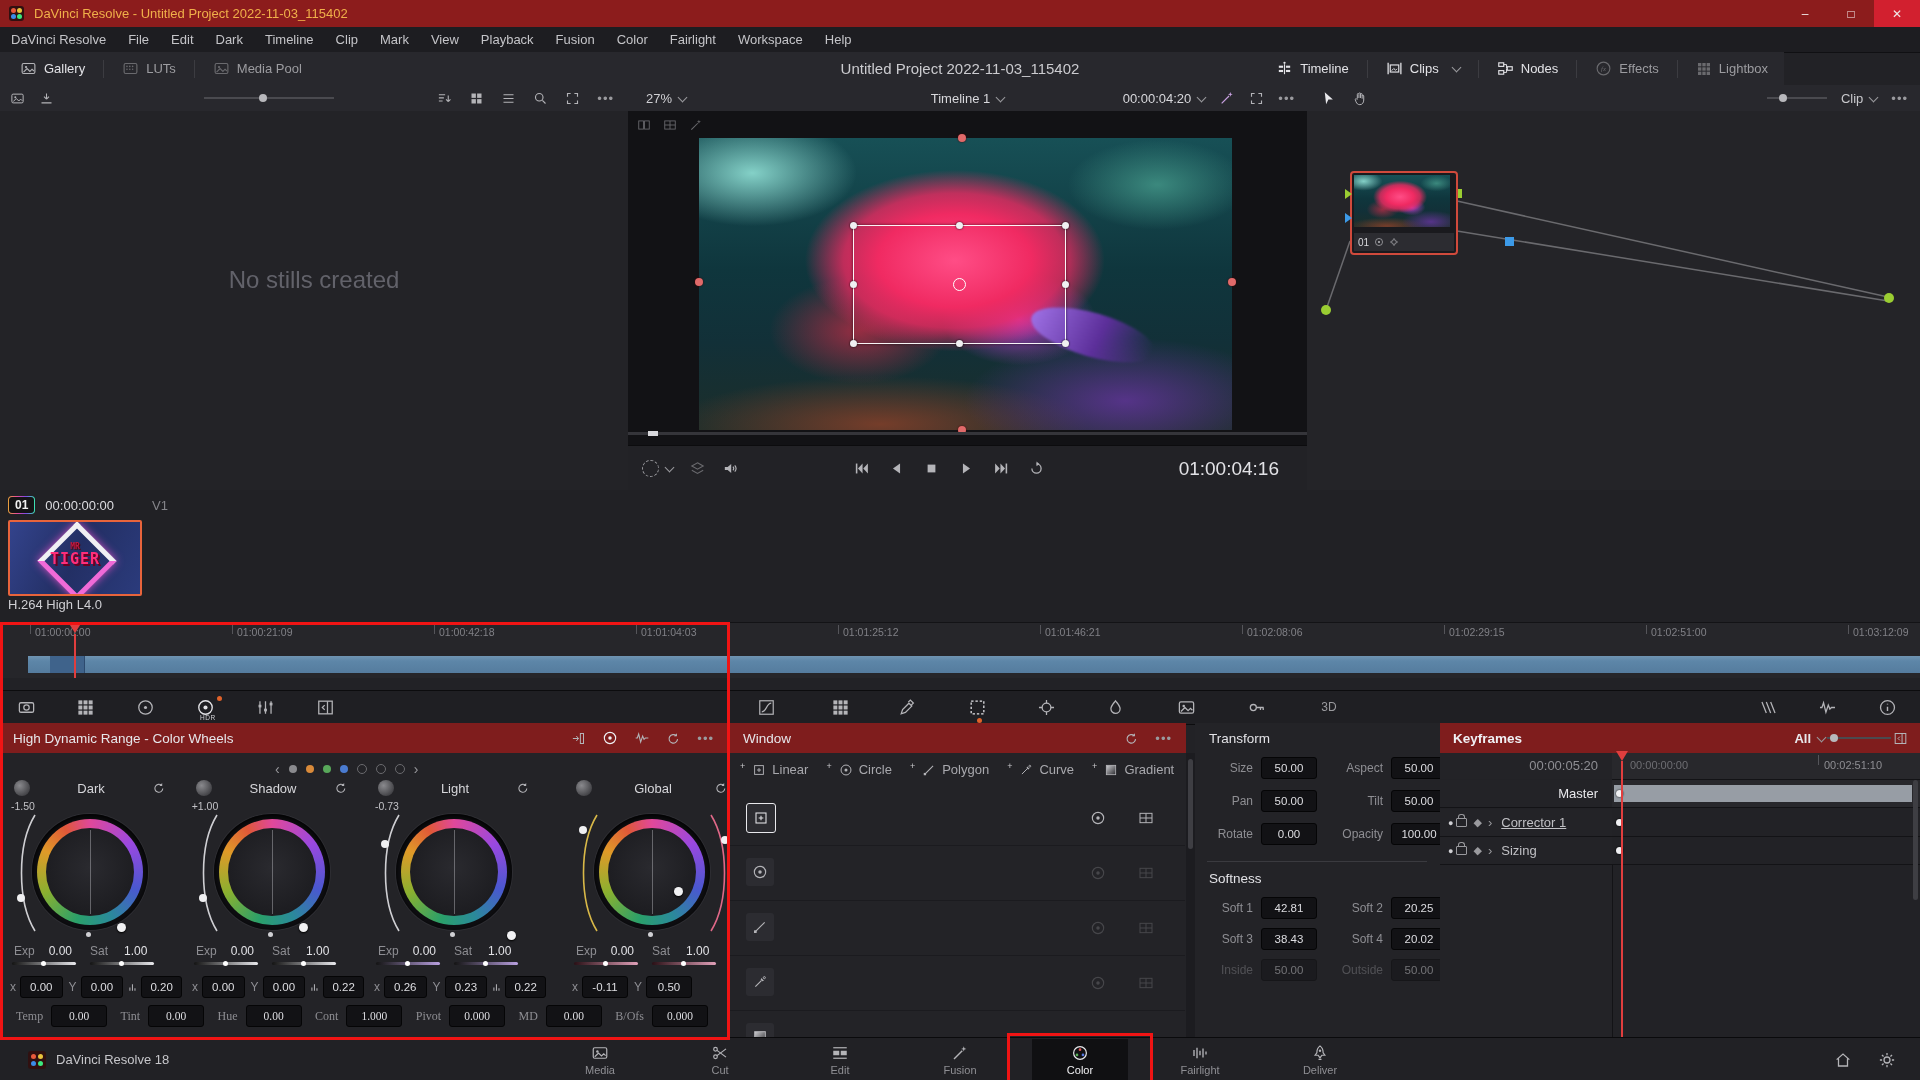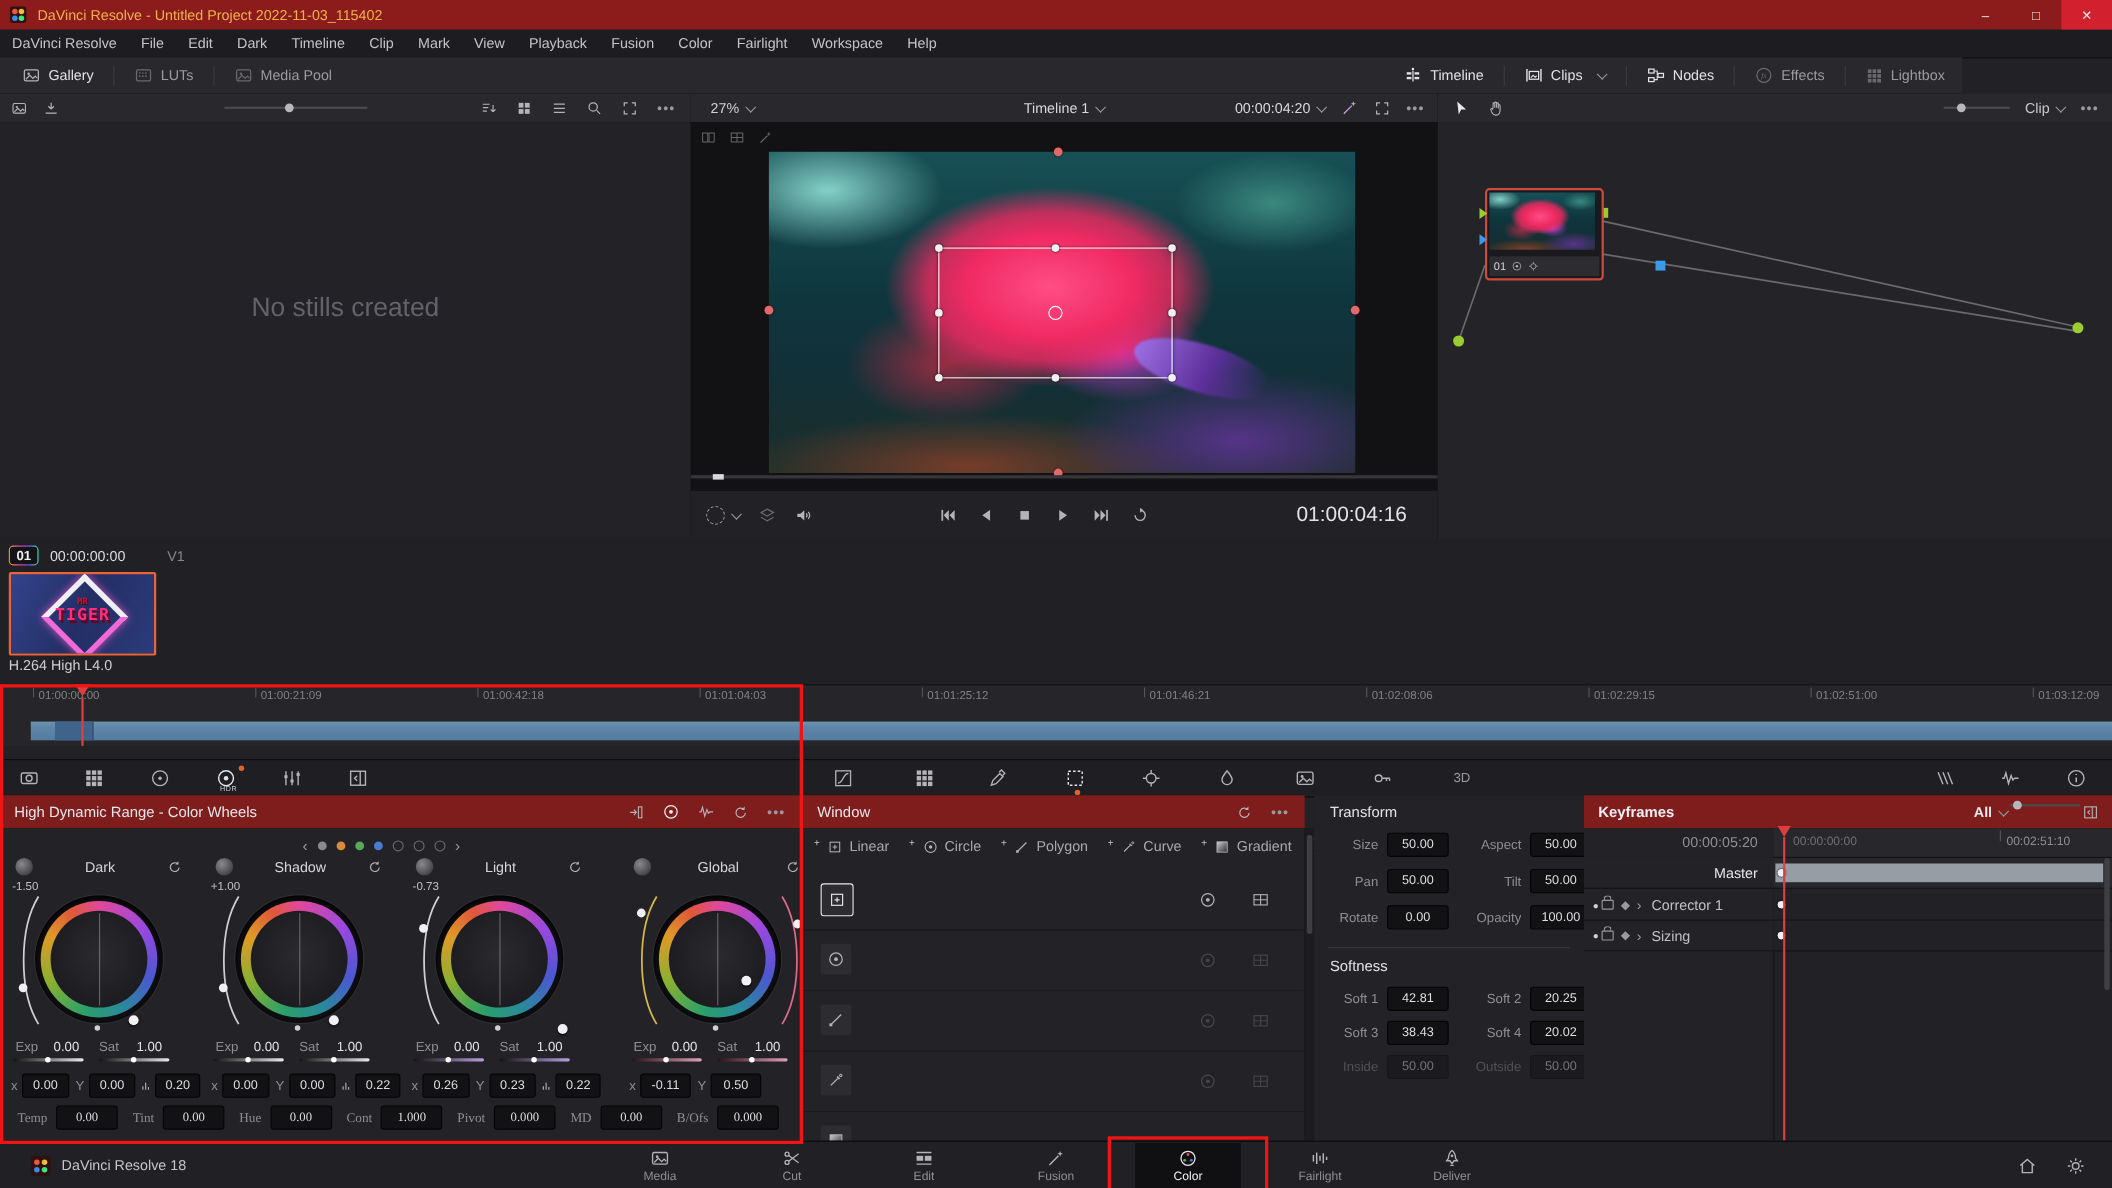--- a/index.html
+++ b/index.html
@@ -464,20 +464,21 @@
       </div>
       <span class="vsep"></span>
       <div class="tbtn">
         <svg class="ic dim" width="16" height="16">
             <use href="#i-grid9"></use>
           </svg>
         <span>Lightbox</span>
       </div>
     </div>
   </div>
+  <div id="proj-title" class="abs">Untitled Project 2022-11-03_115402</div>
 
   <div class="abs phead flex" style="left:0;top:85px;width:628px;height:26px;">
     <svg class="ic" width="15" height="15" style="margin-left:10px">
         <use href="#i-image"></use>
       </svg>
     <svg class="ic" width="15" height="15" style="margin-left:14px">
         <use href="#i-download"></use>
       </svg>
     <div style="margin-left:150px;width:130px;height:2px;background:#4a4a4f;position:relative;">
       <i style="position:absolute;left:42%;top:-3px;width:8px;height:8px;border-radius:50%;background:#b8b8bc;"></i>
@@ -1200,21 +1201,21 @@
       <span class="vbox">20.02</span>
       <span class="lbl dis" style="text-align:right">Inside</span>
       <span class="vbox dis">50.00</span>
       <span class="lbl dis" style="text-align:right">Outside</span>
       <span class="vbox dis">50.00</span>
     </div>
   </div>
 
   <div class="sechead" style="left:1440px;width:480px;border-right:none;">
     <span class="t" style="font-weight:bold;color:#f0f0f4;">Keyframes</span>
-    <div style="margin-left:auto;display:flex;align-items:flex-start;gap:2px;margin-right:12px;">
+    <div style="margin-left:auto;display:flex;align-items:center;gap:2px;margin-right:12px;">
       <div class="flex" style="color:#e8e8ec;font-weight:bold;">
         <span>All</span>
           <span class="chv"></span>
       </div>
       <div style="width:64px;height:2px;background:#4a4a4f;position:relative;">
         <i style="position:absolute;left:5%;top:-3px;width:8px;height:8px;border-radius:50%;background:#b8b8bc;display:block;"></i>
       </div>
       <svg class="ic" width="15" height="15">
           <use href="#i-collapser"></use>
         </svg>
@@ -1237,21 +1238,21 @@
     <div class="abs" style="left:172px;top:27px;width:308px;height:27px;background:#28282c;border-bottom:1px solid #131316;">
       <div style="position:absolute;left:2px;top:5px;width:298px;height:17px;background:#979da5;"></div>
       <i class="odot" style="left:4px;top:10px;"></i>
     </div>
 
     <div class="abs kf-left flex" style="left:0;top:56px;width:172px;height:27px;border-bottom:1px solid #131316;">
       <span style="margin-left:8px;color:#d0d0d4;font-size:9px;">●</span>
       <span class="lockic"></span>
       <span class="kicon" style="font-size:11px;margin:0 3px;">◆</span>
       <span class="kicon" style="font-size:13px;margin:0 3px;">›</span>
-      <span class="kf-name" style="margin-left:6px;">Corrector 1</span>
+      <span class="kf-name" style="margin-left:6px;text-decoration:underline;">Corrector 1</span>
     </div>
     <div class="abs" style="left:172px;top:56px;width:308px;height:27px;background:#222226;border-bottom:1px solid #131316;">
       <i class="odot" style="left:4px;top:10px;"></i>
     </div>
 
     <div class="abs kf-left flex" style="left:0;top:84px;width:172px;height:27px;border-bottom:1px solid #131316;">
       <span style="margin-left:8px;color:#d0d0d4;font-size:9px;">●</span>
       <span class="lockic"></span>
       <span class="kicon" style="font-size:11px;margin:0 3px;">◆</span>
       <span class="kicon" style="font-size:13px;margin:0 3px;">›</span>

